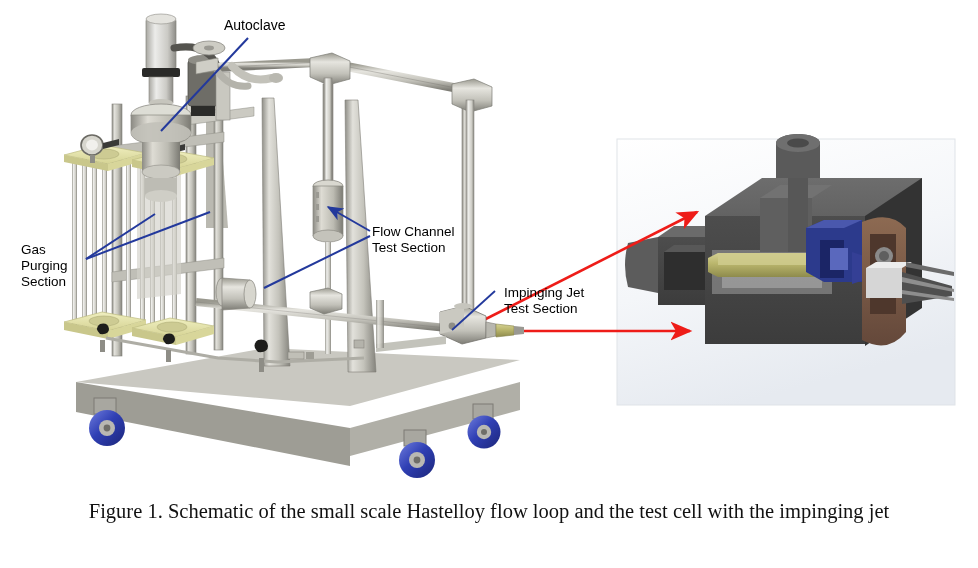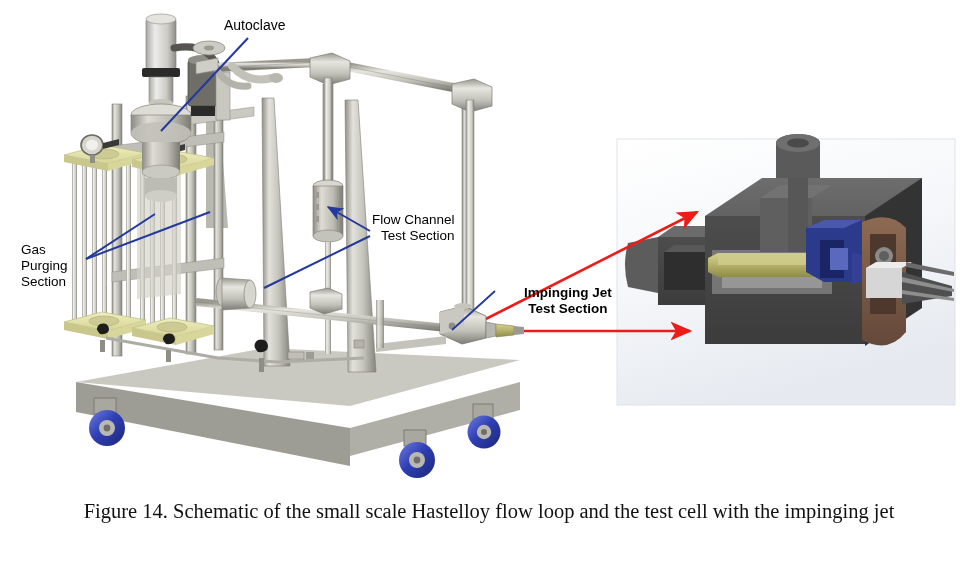--- a/index.html
+++ b/index.html
@@ -7,22 +7,22 @@
   #figure-root{position:relative;width:978px;height:568px;background:#fff;padding-left:48px;}
   #diagram-svg{position:absolute;left:0;top:0;}
   .cap{position:absolute;left:0;width:978px;text-align:center;
        font-family:"Liberation Serif",serif;font-size:20.5px;color:#111;}
   #caption-line-1{top:500px;}
   #caption-line-2{top:531px;}
   .lbl{position:absolute;font-family:"Liberation Sans",sans-serif;
        font-size:13.5px;color:#000;line-height:1.18;white-space:pre;}
   #label-autoclave{left:224px;top:17px;font-size:14px;}
   #label-gas-purging{left:21px;top:242px;text-align:left;}
-  #label-flow-channel{left:372px;top:212px;text-align:right;}
-  #label-impinging-jet{left:524px;top:285px;font-weight:bold;text-align:center;}
+  #label-flow-channel{left:372px;top:224px;text-align:left;}
+  #label-impinging-jet{left:504px;top:285px;font-weight:normal;text-align:left;}
 </style>
 </head>
 <body>
 
 <div id="figure-root">
 
   <svg id="diagram-svg" width="978" height="568" viewBox="0 0 978 568">
     <defs>
       <linearGradient id="gMetalV" x1="0" y1="0" x2="1" y2="0">
         <stop offset="0%" stop-color="#8f8e87"></stop>
@@ -392,15 +392,15 @@
 
   <div class="lbl" id="label-autoclave">Autoclave</div>
   <div class="lbl" id="label-gas-purging">Gas
 Purging
 Section</div>
   <div class="lbl" id="label-flow-channel">Flow Channel
 Test Section</div>
   <div class="lbl" id="label-impinging-jet">Impinging Jet
 Test Section</div>
 
-  <div class="cap" id="caption-line-1">Figure 14. Schematic of the small scale Hastelloy flow loop and the test cell with the impinging jet</div>
+  <div class="cap" id="caption-line-1">Figure 1. Schematic of the small scale Hastelloy flow loop and the test cell with the impinging jet</div>
 
 </div>
 
 </body></html>

